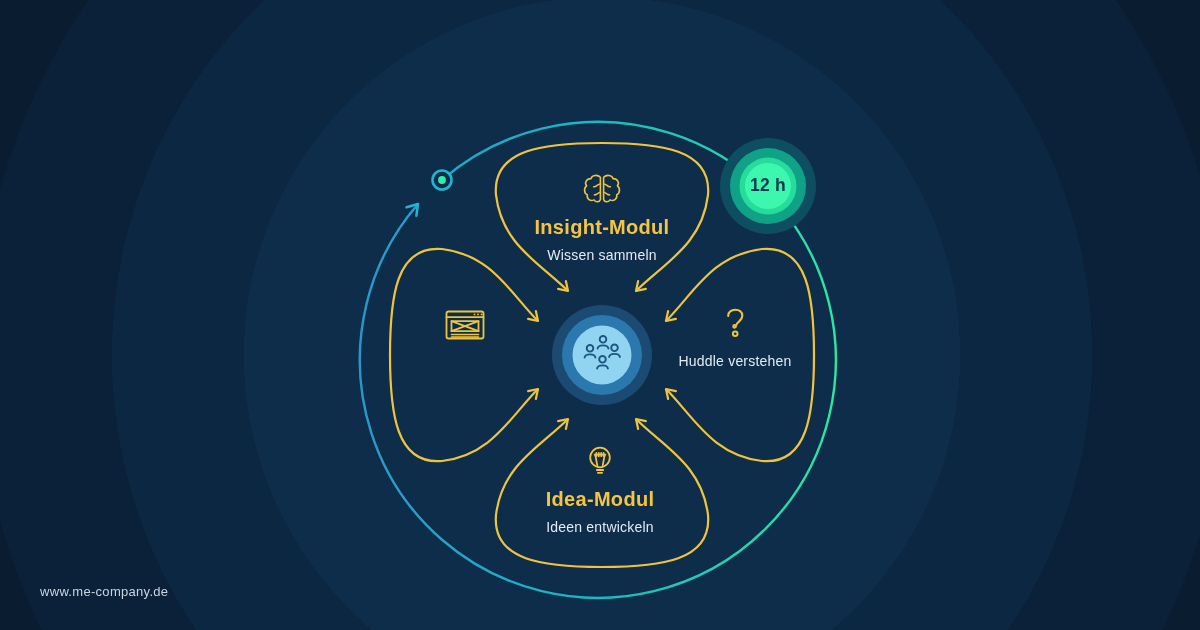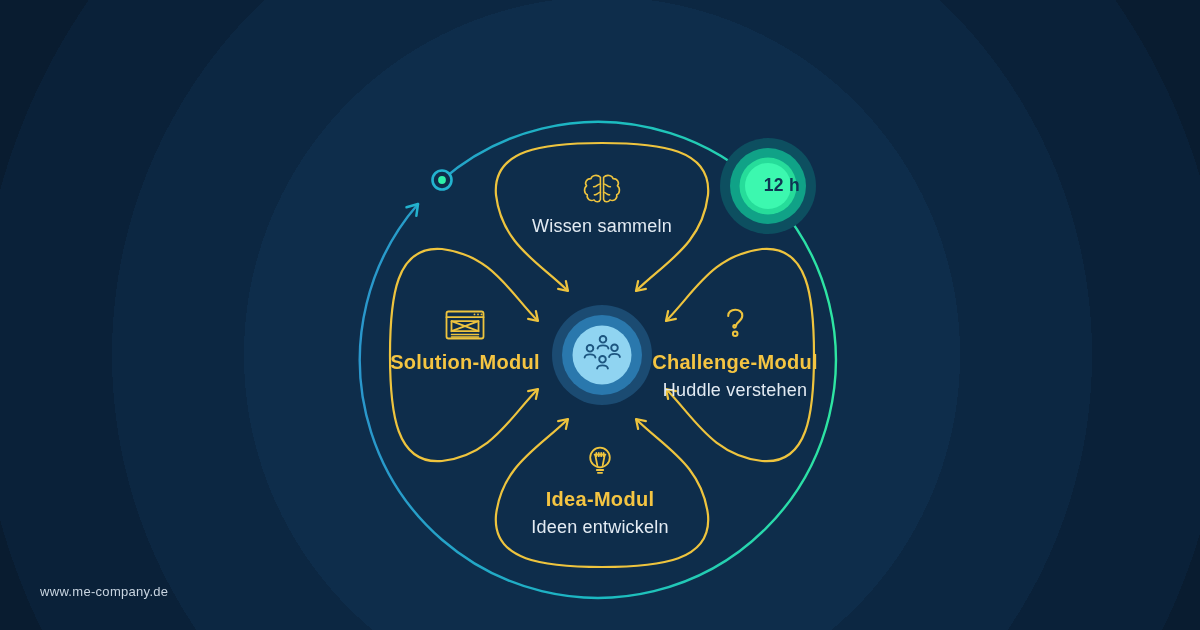--- a/index.html
+++ b/index.html
@@ -15,28 +15,28 @@
   .scene{position:absolute;left:0;top:0;width:1200px;height:630px;}
 
   .title-block{position:absolute;left:36px;top:28px;display:inline-block;}
   .title{font-size:41px;font-weight:300;letter-spacing:.5px;color:var(--text-white,#fafcfe);line-height:1.1;}
   .title-underline{height:2px;margin-top:9px;
     background:linear-gradient(90deg,var(--circle-blue,#2a97cc),var(--circle-teal,#1bb9c2) 45%,var(--circle-green,#2ee6a2));}
 
   .module{position:absolute;width:220px;text-align:center;}
   .m-icon{height:40px;display:flex;align-items:center;justify-content:center;margin-bottom:5px;}
   .m-title{font-size:20px;font-weight:bold;letter-spacing:.3px;color:var(--title-yellow,#f5c542);line-height:24px;}
-  .m-sub{font-size:18px;margin-top:8px;letter-spacing:.2px;color:var(--subtitle-text,#e3ebf3);line-height:16px;}
+  .m-sub{font-size:14px;margin-top:8px;letter-spacing:.2px;color:var(--subtitle-text,#e3ebf3);line-height:16px;}
 
   .module-insight {left:492px;top:170px;}
   .module-challenge{left:625px;top:305px;}
   .module-idea     {left:490px;top:442px;}
   .module-solution {left:355px;top:305px;}
 
-  .badge-label{position:absolute;left:736px;top:175px;width:64px;text-align:right;
+  .badge-label{position:absolute;left:736px;top:175px;width:64px;text-align:center;
     font-size:17.5px;font-weight:bold;color:var(--badge-text,#0e3552);letter-spacing:.3px;}
 
   .footer-url{position:absolute;left:40px;top:584px;font-size:13px;letter-spacing:.3px;color:var(--footer-text,#c8d4e0);}
 
   .sk-yellow{stroke:var(--accent-yellow,#eec43e);}
   .sk-center{stroke:var(--center-icon,#1d5680);}
   .icon-stroke{stroke:var(--accent-yellow,#eec43e);fill:none;stroke-linecap:round;stroke-linejoin:round;}
 </style>
 </head>
 <body>
@@ -112,31 +112,31 @@
       <path d="M -1.6 -12.8 C -4.6 -15.8, -10.2 -15, -11 -11.4 C -15.6 -11.6, -17.8 -7, -15.4 -4.2 C -18.4 -2, -18 3.6, -14.7 4.7 C -15.7 8.9, -11.5 11.7, -8 9.9 C -6.1 12.7, -2.5 12.3, -1.6 9.5 Z"></path>
       <path d="M -1.6 -6 C -4.8 -6, -5.2 -2.8, -8.4 -3.2"></path>
       <path d="M -1.6 2.2 C -4.2 2.2, -4.6 5.2, -7.6 4.8"></path>
       <g transform="scale(-1,1)">
         <path d="M -1.6 -12.8 C -4.6 -15.8, -10.2 -15, -11 -11.4 C -15.6 -11.6, -17.8 -7, -15.4 -4.2 C -18.4 -2, -18 3.6, -14.7 4.7 C -15.7 8.9, -11.5 11.7, -8 9.9 C -6.1 12.7, -2.5 12.3, -1.6 9.5 Z"></path>
         <path d="M -1.6 -6 C -4.8 -6, -5.2 -2.8, -8.4 -3.2"></path>
         <path d="M -1.6 2.2 C -4.2 2.2, -4.6 5.2, -7.6 4.8"></path>
       </g>
     </svg>
   </div>
+  <div class="m-title">Insight-Modul</div>
   <div class="m-sub">Wissen sammeln</div>
 </div>
 
 <div class="module module-challenge">
   <div class="m-icon">
     <svg width="26" height="40" viewBox="-13 -20 26 40" class="icon-stroke" stroke-width="2.1">
       <path d="M -6.8 -9 C -7.4 -17, 7.6 -17.6, 7.3 -9.2 C 7 -3, 1.4 -4, 1 1 C 0.8 3.2, -1.9 3, -1.7 1.1 C -1.55 -0.4, 0.7 -0.2, 1 1"></path>
       <circle cx="0.2" cy="8.8" r="2.3" stroke-width="2"></circle>
     </svg>
   </div>
-  <div class="m-title">Challenge-Modul</div>
   <div class="m-sub">Huddle verstehen</div>
 </div>
 
 <div class="module module-idea">
   <div class="m-icon">
     <svg width="32" height="38" viewBox="-16 -18 32 36" class="icon-stroke" stroke-width="1.8">
       <circle cx="0" cy="-4.5" r="9.8"></circle>
       <path d="M -5.4 -7.4 L 5.4 -7.4"></path>
       <path d="M -3.6 -9 L -3.6 -5.8 M -1.2 -9 L -1.2 -5.8 M 1.2 -9 L 1.2 -5.8 M 3.6 -9 L 3.6 -5.8"></path>
       <path d="M -4.8 -7.4 L -2.7 3.4 M 4.8 -7.4 L 2.7 3.4"></path>
@@ -155,16 +155,15 @@
       <path d="M -18.5 -7.8 L 18.5 -7.8"></path>
       <circle cx="9.5" cy="-10.6" r="0.9" fill="var(--accent-yellow,#eec43e)" stroke="none"></circle>
       <circle cx="13" cy="-10.6" r="0.9" fill="var(--accent-yellow,#eec43e)" stroke="none"></circle>
       <circle cx="16.5" cy="-10.6" r="0.9" fill="var(--accent-yellow,#eec43e)" stroke="none"></circle>
       <rect x="-13.5" y="-3.8" width="27" height="10"></rect>
       <path d="M -13.5 -3.8 L 13.5 6.2 M 13.5 -3.8 L -13.5 6.2"></path>
       <path d="M -13.5 9.6 L 13.5 9.6" stroke-width="1.5"></path>
       <path d="M -13.5 12 L 13.5 12" stroke-width="1.5"></path>
     </svg>
   </div>
-  <div class="m-title">Solution-Modul</div>
 </div>
 
 <div class="footer-url">www.me-company.de</div>
 
 </body></html>

